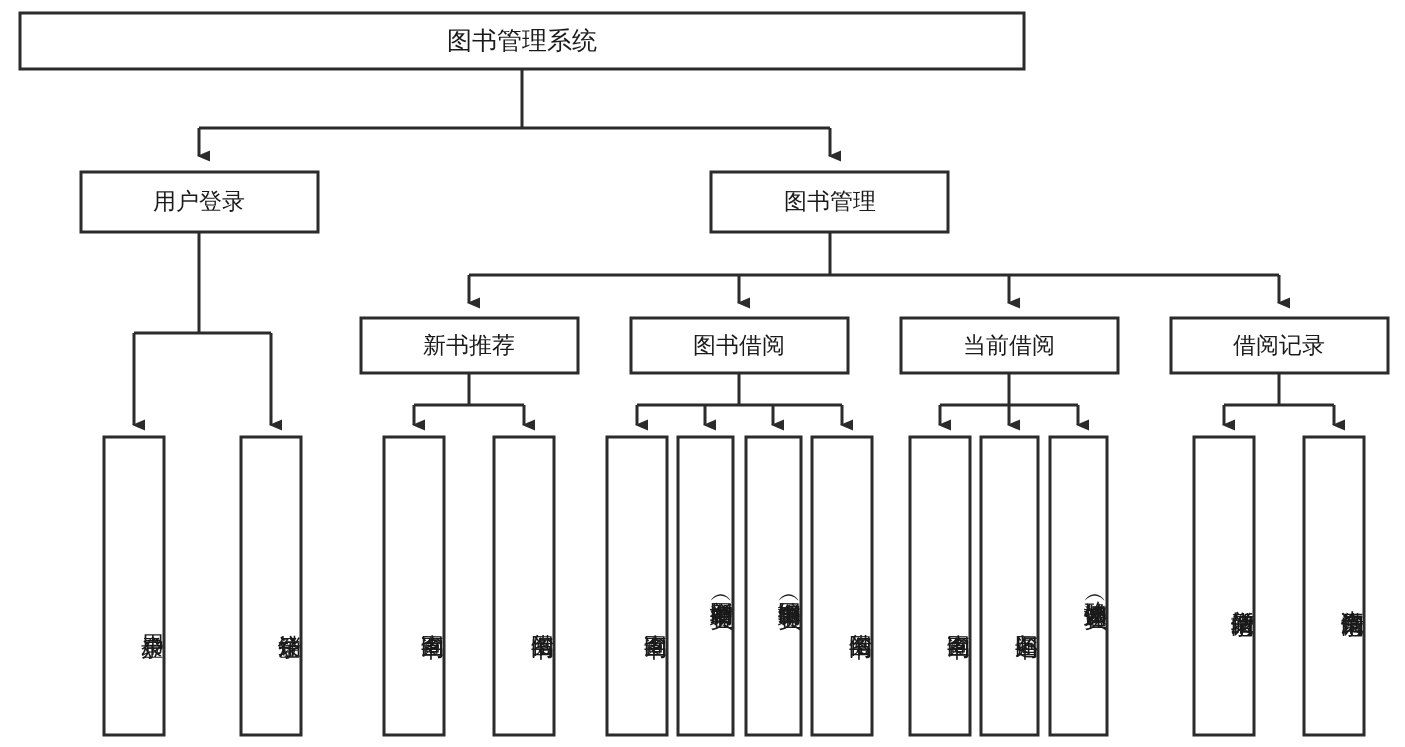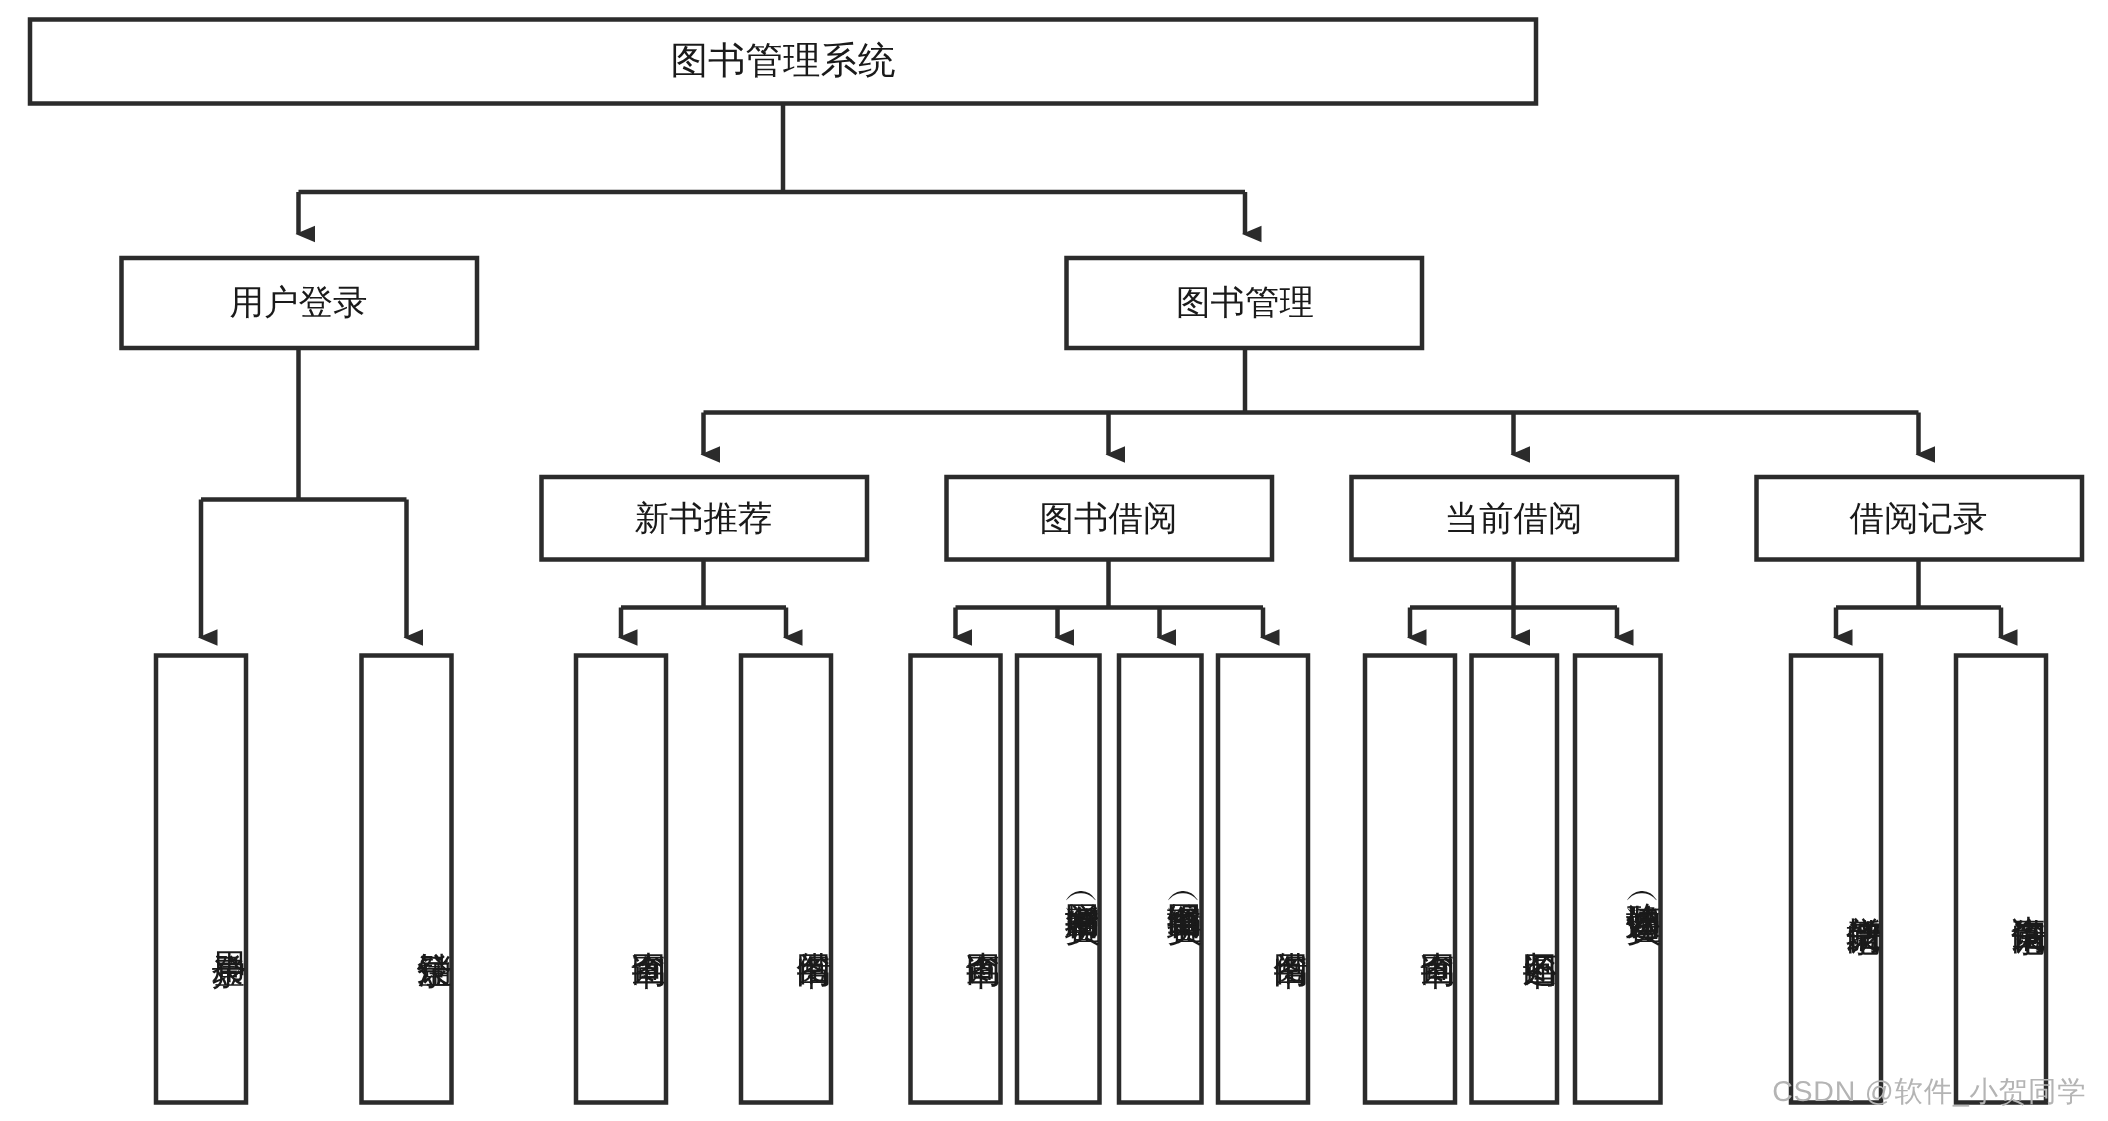--- a/index.html
+++ b/index.html
@@ -214,15 +214,14 @@
   <div class="leaf-label" style="left:746px; top:445px; width:55px; height:285px;">编辑图书（管理员）</div>
   <div class="leaf-label" style="left:812px; top:510px; width:60px; height:215px;">借阅图书</div>
 
   <div class="leaf-label" style="left:910px; top:510px; width:60px; height:215px;">查询图书</div>
   <div class="leaf-label" style="left:981px; top:510px; width:57px; height:215px;">归还图书</div>
   <div class="leaf-label" style="left:1050px; top:445px; width:57px; height:285px;">确认归还（管理员）</div>
 
   <div class="leaf-label" style="left:1194px; top:464px; width:60px; height:262px;">新增借阅记录</div>
   <div class="leaf-label" style="left:1304px; top:464px; width:60px; height:262px;">查询借阅记录</div>
 
-  <div class="watermark">CSDN @软件_小贺同学</div>
 
 </div>
 
 </body></html>

